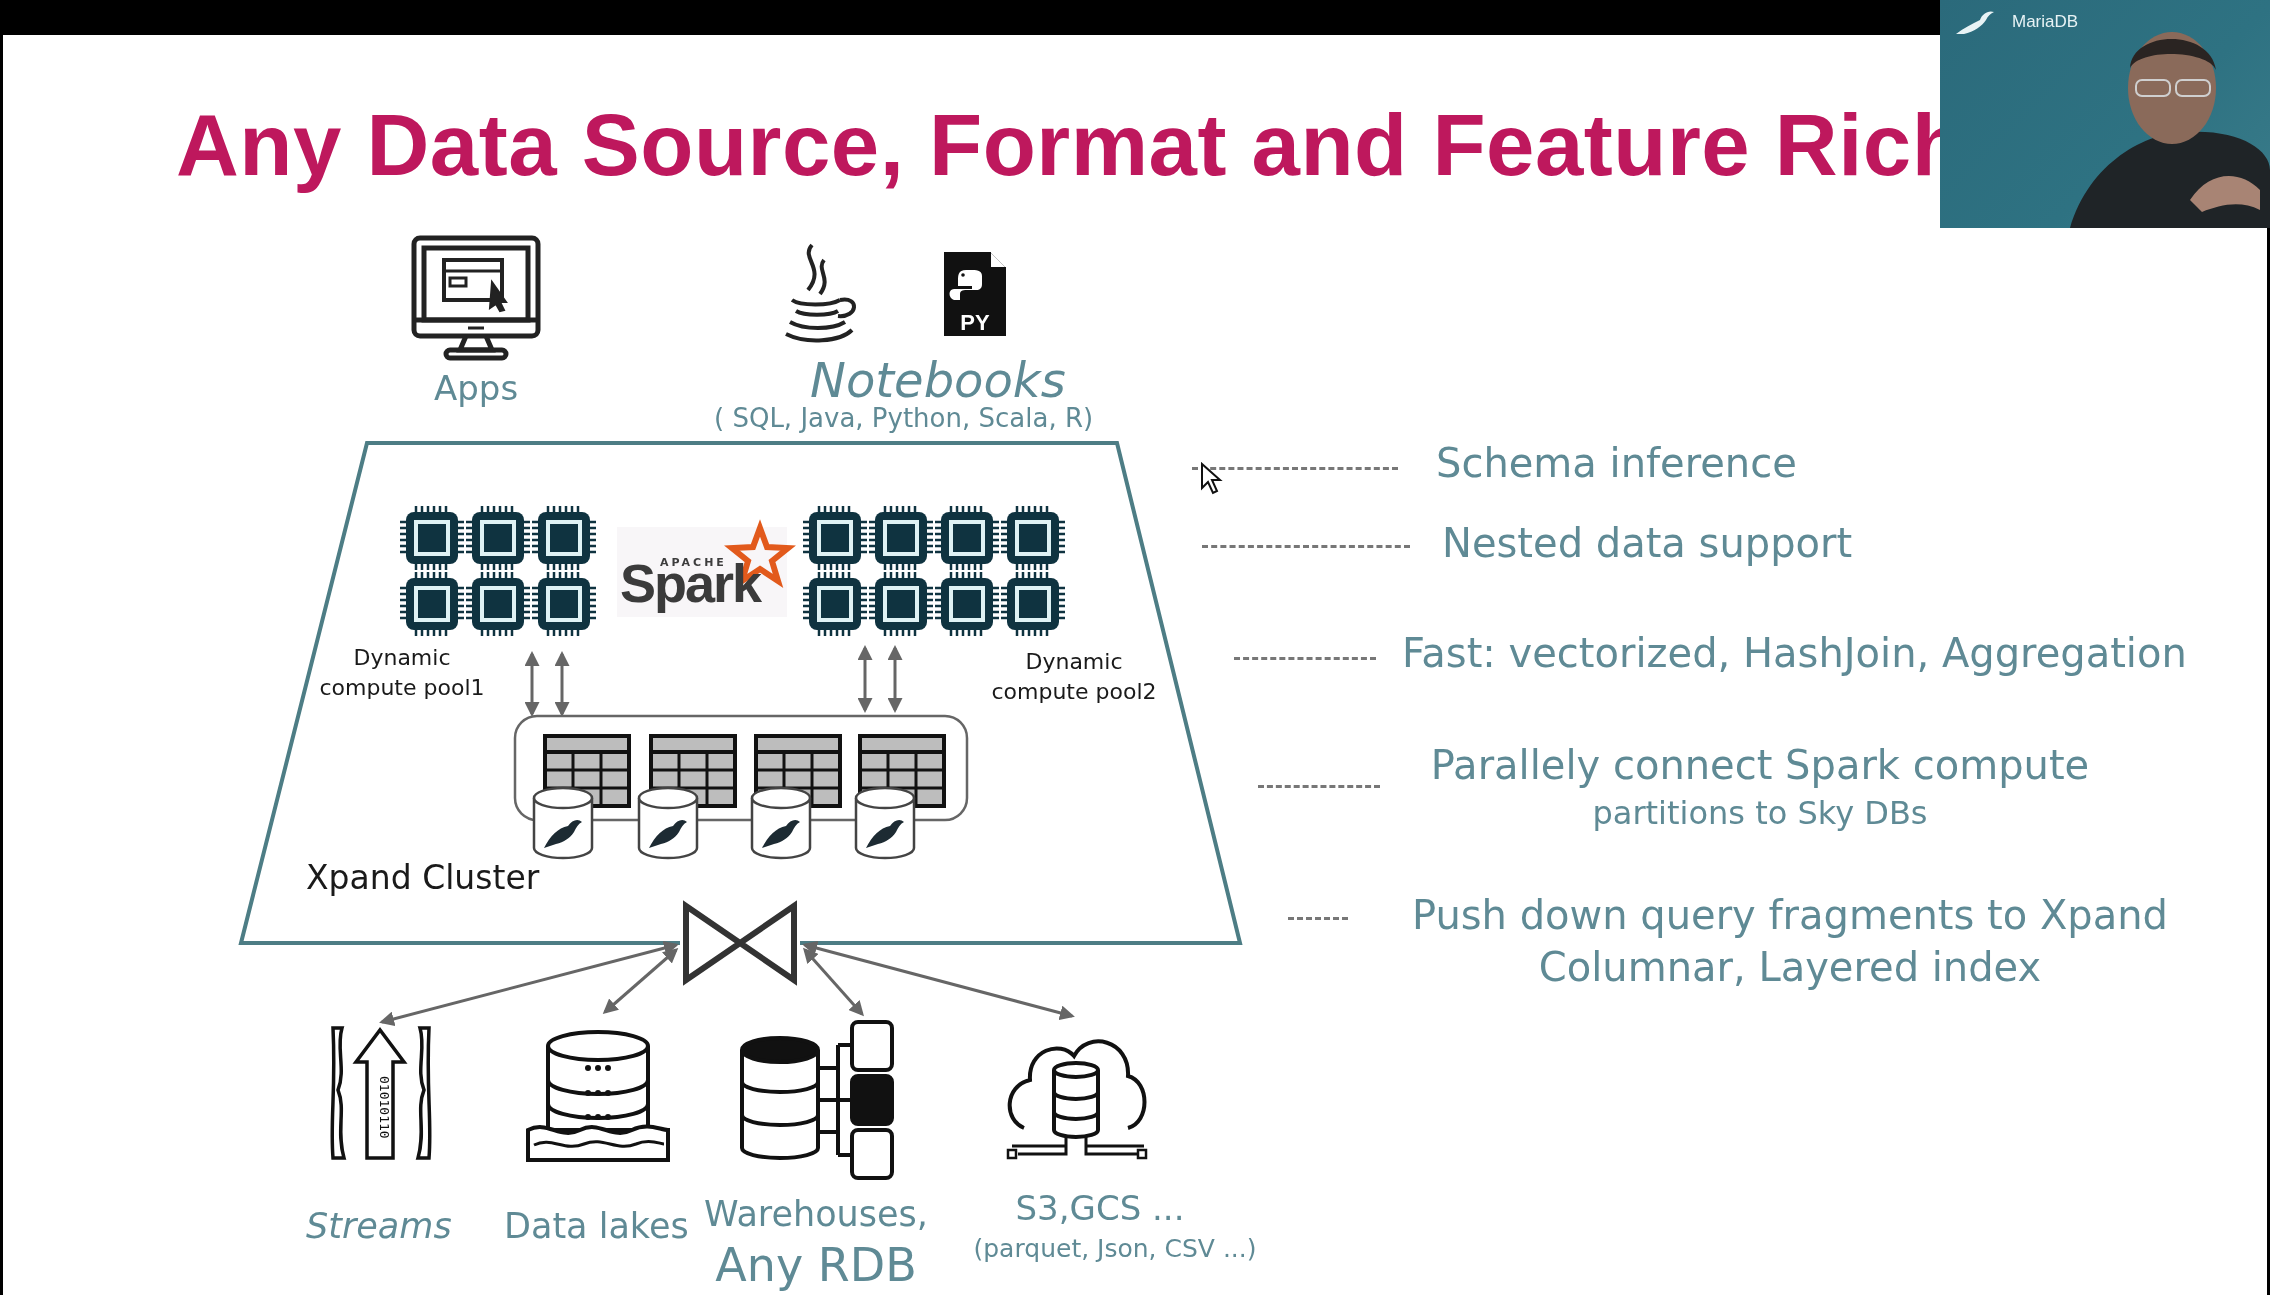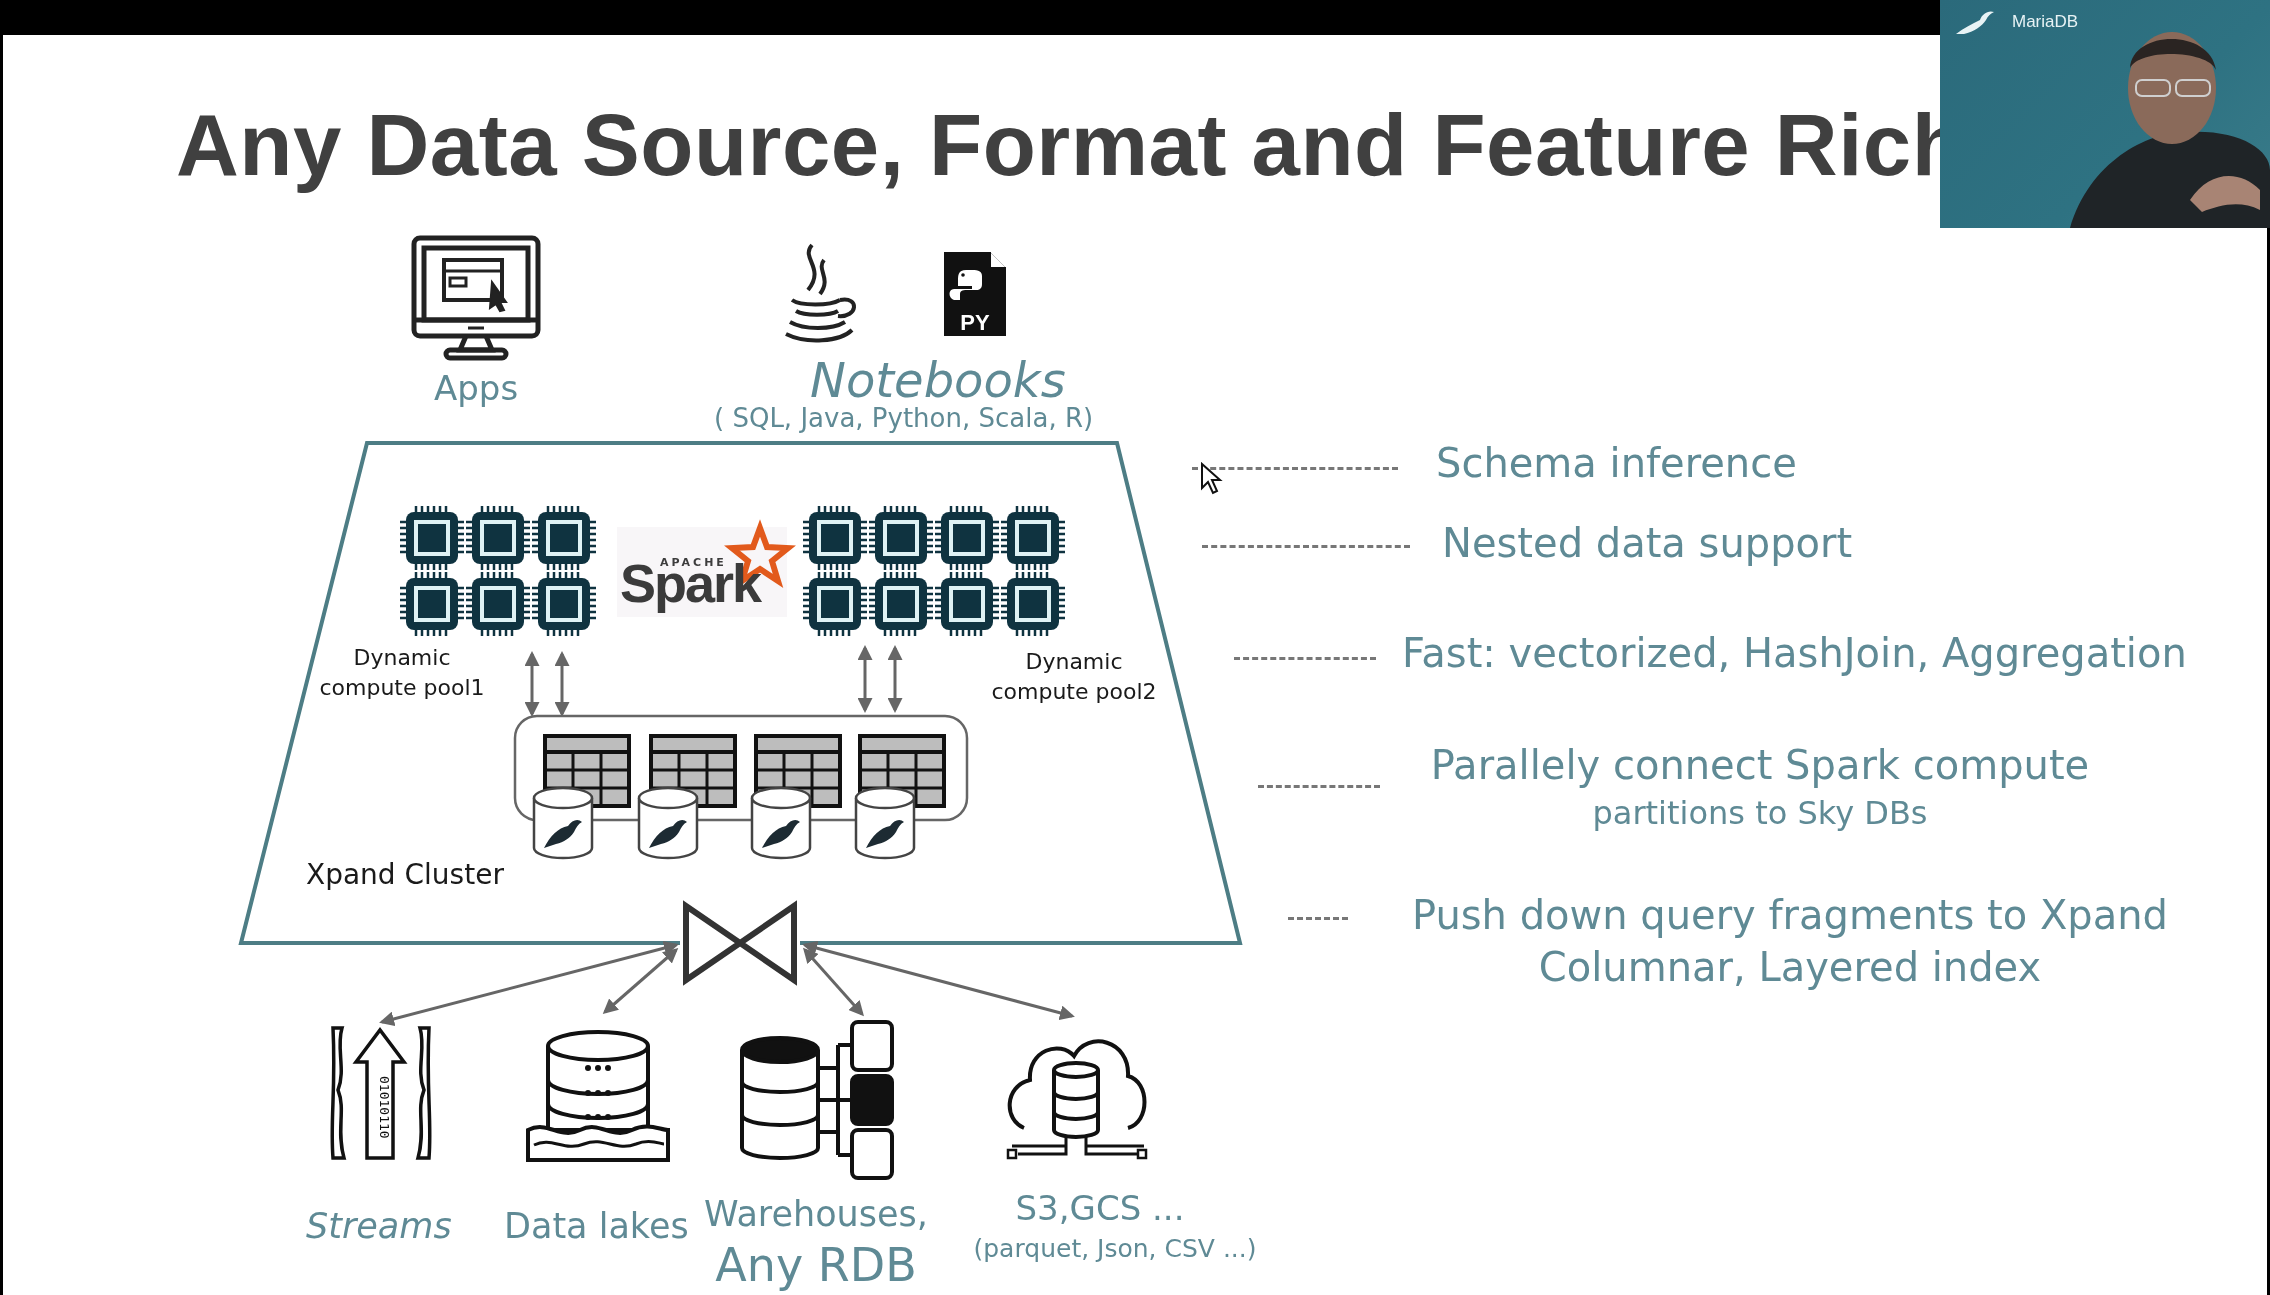--- a/index.html
+++ b/index.html
@@ -1,19 +1,19 @@
 <!DOCTYPE html>
 <html><head>
 <meta charset="utf-8">
 <style>
   html, body { margin:0; padding:0; }
   body { width:2270px; height:1295px; background:#000; position:relative; overflow:hidden; font-family:"DejaVu Sans", sans-serif; }
   #topbar { position:absolute; left:0; top:0; width:2270px; height:35px; background:#000; }
   #slide { position:absolute; left:3px; top:35px; width:2264px; height:1260px; background:#fff; }
-  .title { position:absolute; left:173px; top:60px; font-family:"Liberation Sans", sans-serif; font-weight:bold; font-size:87px; color:#404040; white-space:nowrap; letter-spacing:0.5px;text-align:right; }
+  .title { position:absolute; left:173px; top:60px; font-family:"Liberation Sans", sans-serif; font-weight:bold; font-size:87px; color:#be185d; white-space:nowrap; letter-spacing:0.5px;text-align:right; }
   .hand { font-family:"DejaVu Sans", sans-serif; color:#5f8a95; position:absolute; white-space:nowrap; }
   .blk { font-family:"DejaVu Sans", sans-serif; color:#1a1a1a; position:absolute; white-space:nowrap; }
   svg.layer { position:absolute; left:0; top:0; }
   #video { position:absolute; left:1940px; top:0; width:330px; height:228px; background:linear-gradient(135deg,#2b6a7b 0%,#2e7282 60%,#3a7c8a 100%); overflow:hidden; }
   .mdb-logo { position:absolute; left:14px; top:8px; color:#e8f3f5; font-family:"Liberation Sans", sans-serif; font-size:17px; display:flex; align-items:center; gap:16px; }
   .center { text-align:center; }
   .dash { position:absolute; border-top:3px dashed #777; height:0; }
   .cursor { position:absolute; left:1200px; top:462px; }
 </style>
 </head>
@@ -215,21 +215,21 @@
 
 <div class="hand" style="left:434px; top:368px; font-size:34px;">Apps</div>
 <div class="hand center" style="left:810px; top:352px; font-size:48px; width:205px;font-style:italic;">Notebooks</div>
 <div class="hand" style="left:714px; top:403px; font-size:26px;">( SQL, Java, Python, Scala, R)</div>
 
 <div class="blk center" style="left:320px; top:645px; width:164px; font-size:22px;">Dynamic</div>
 <div class="blk center" style="left:318px; top:675px; width:168px; font-size:22px;">compute pool1</div>
 <div class="blk center" style="left:992px; top:649px; width:164px; font-size:22px;">Dynamic</div>
 <div class="blk center" style="left:988px; top:679px; width:172px; font-size:22px;">compute pool2</div>
 
-<div class="blk" style="left:306px; top:858px; font-size:28px;">Xpand Cluster</div>
+<div class="blk" style="left:306px; top:858px; font-size:33px;">Xpand Cluster</div>
 
 <div class="hand" style="left:306px; top:1206px; font-size:35px;font-style:italic;">Streams</div>
 <div class="hand" style="left:504px; top:1206px; font-size:35px;">Data lakes</div>
 <div class="hand center" style="left:700px; top:1194px; width:232px; font-size:35px;">Warehouses,</div>
 <div class="hand center" style="left:700px; top:1238px; width:232px; font-size:46px;">Any RDB</div>
 <div class="hand center" style="left:1010px; top:1188px; width:180px; font-size:34px;">S3,GCS ...</div>
 <div class="hand center" style="left:960px; top:1234px; width:310px; font-size:25px;">(parquet, Json, CSV ...)</div>
 
 <div class="dash" style="left:1192px; top:467px; width:206px;"></div>
 <div class="hand" style="left:1436px; top:440px; font-size:40px;">Schema inference</div>

